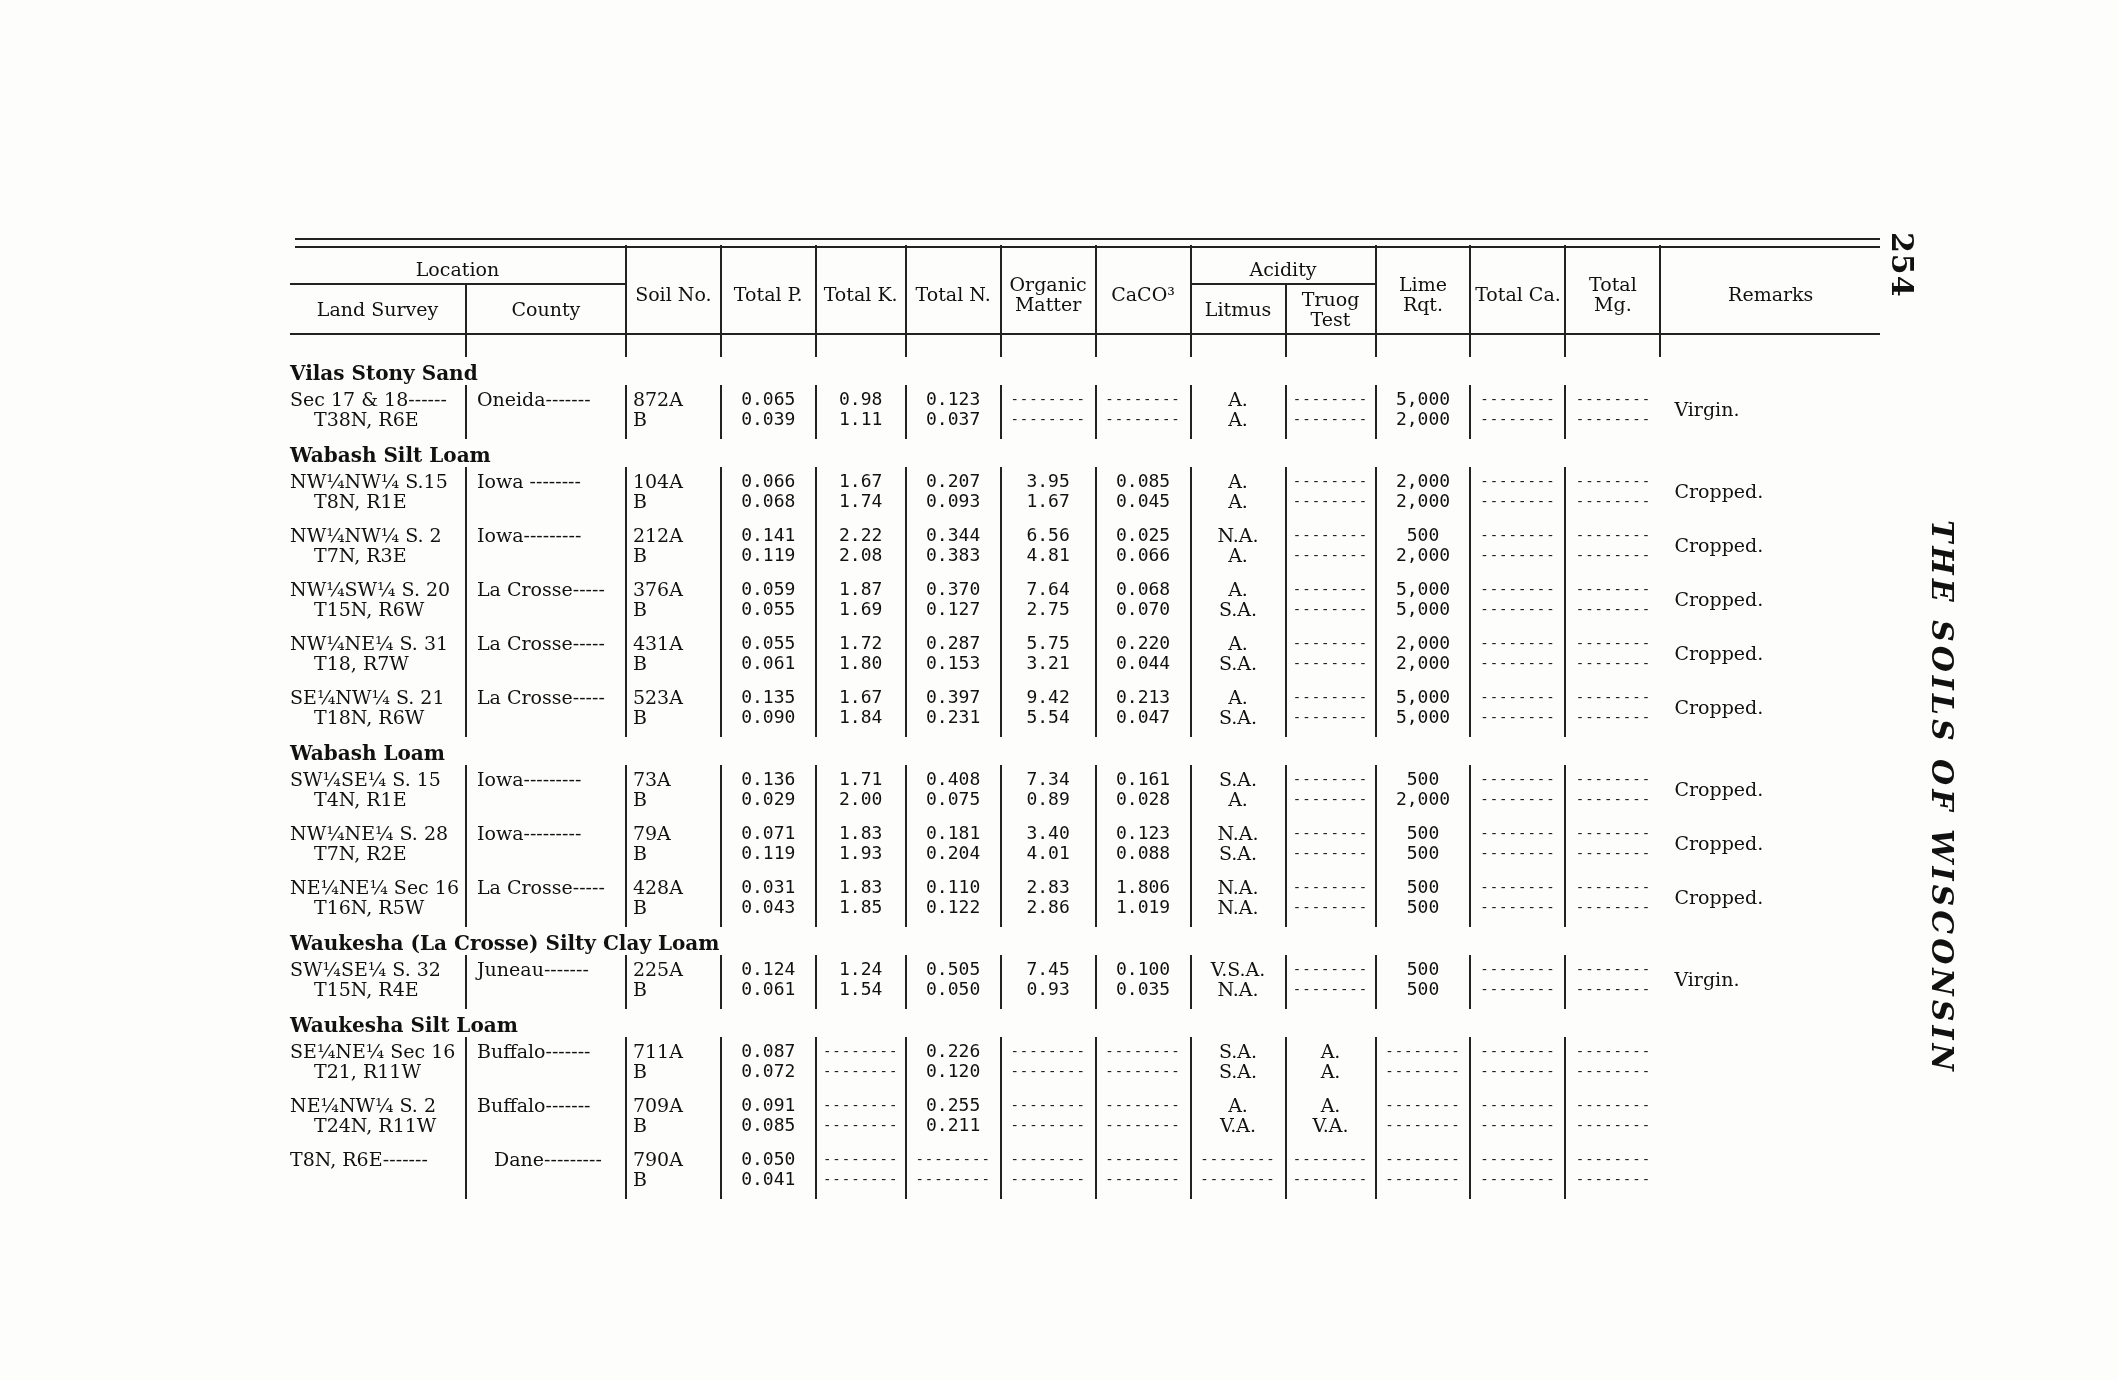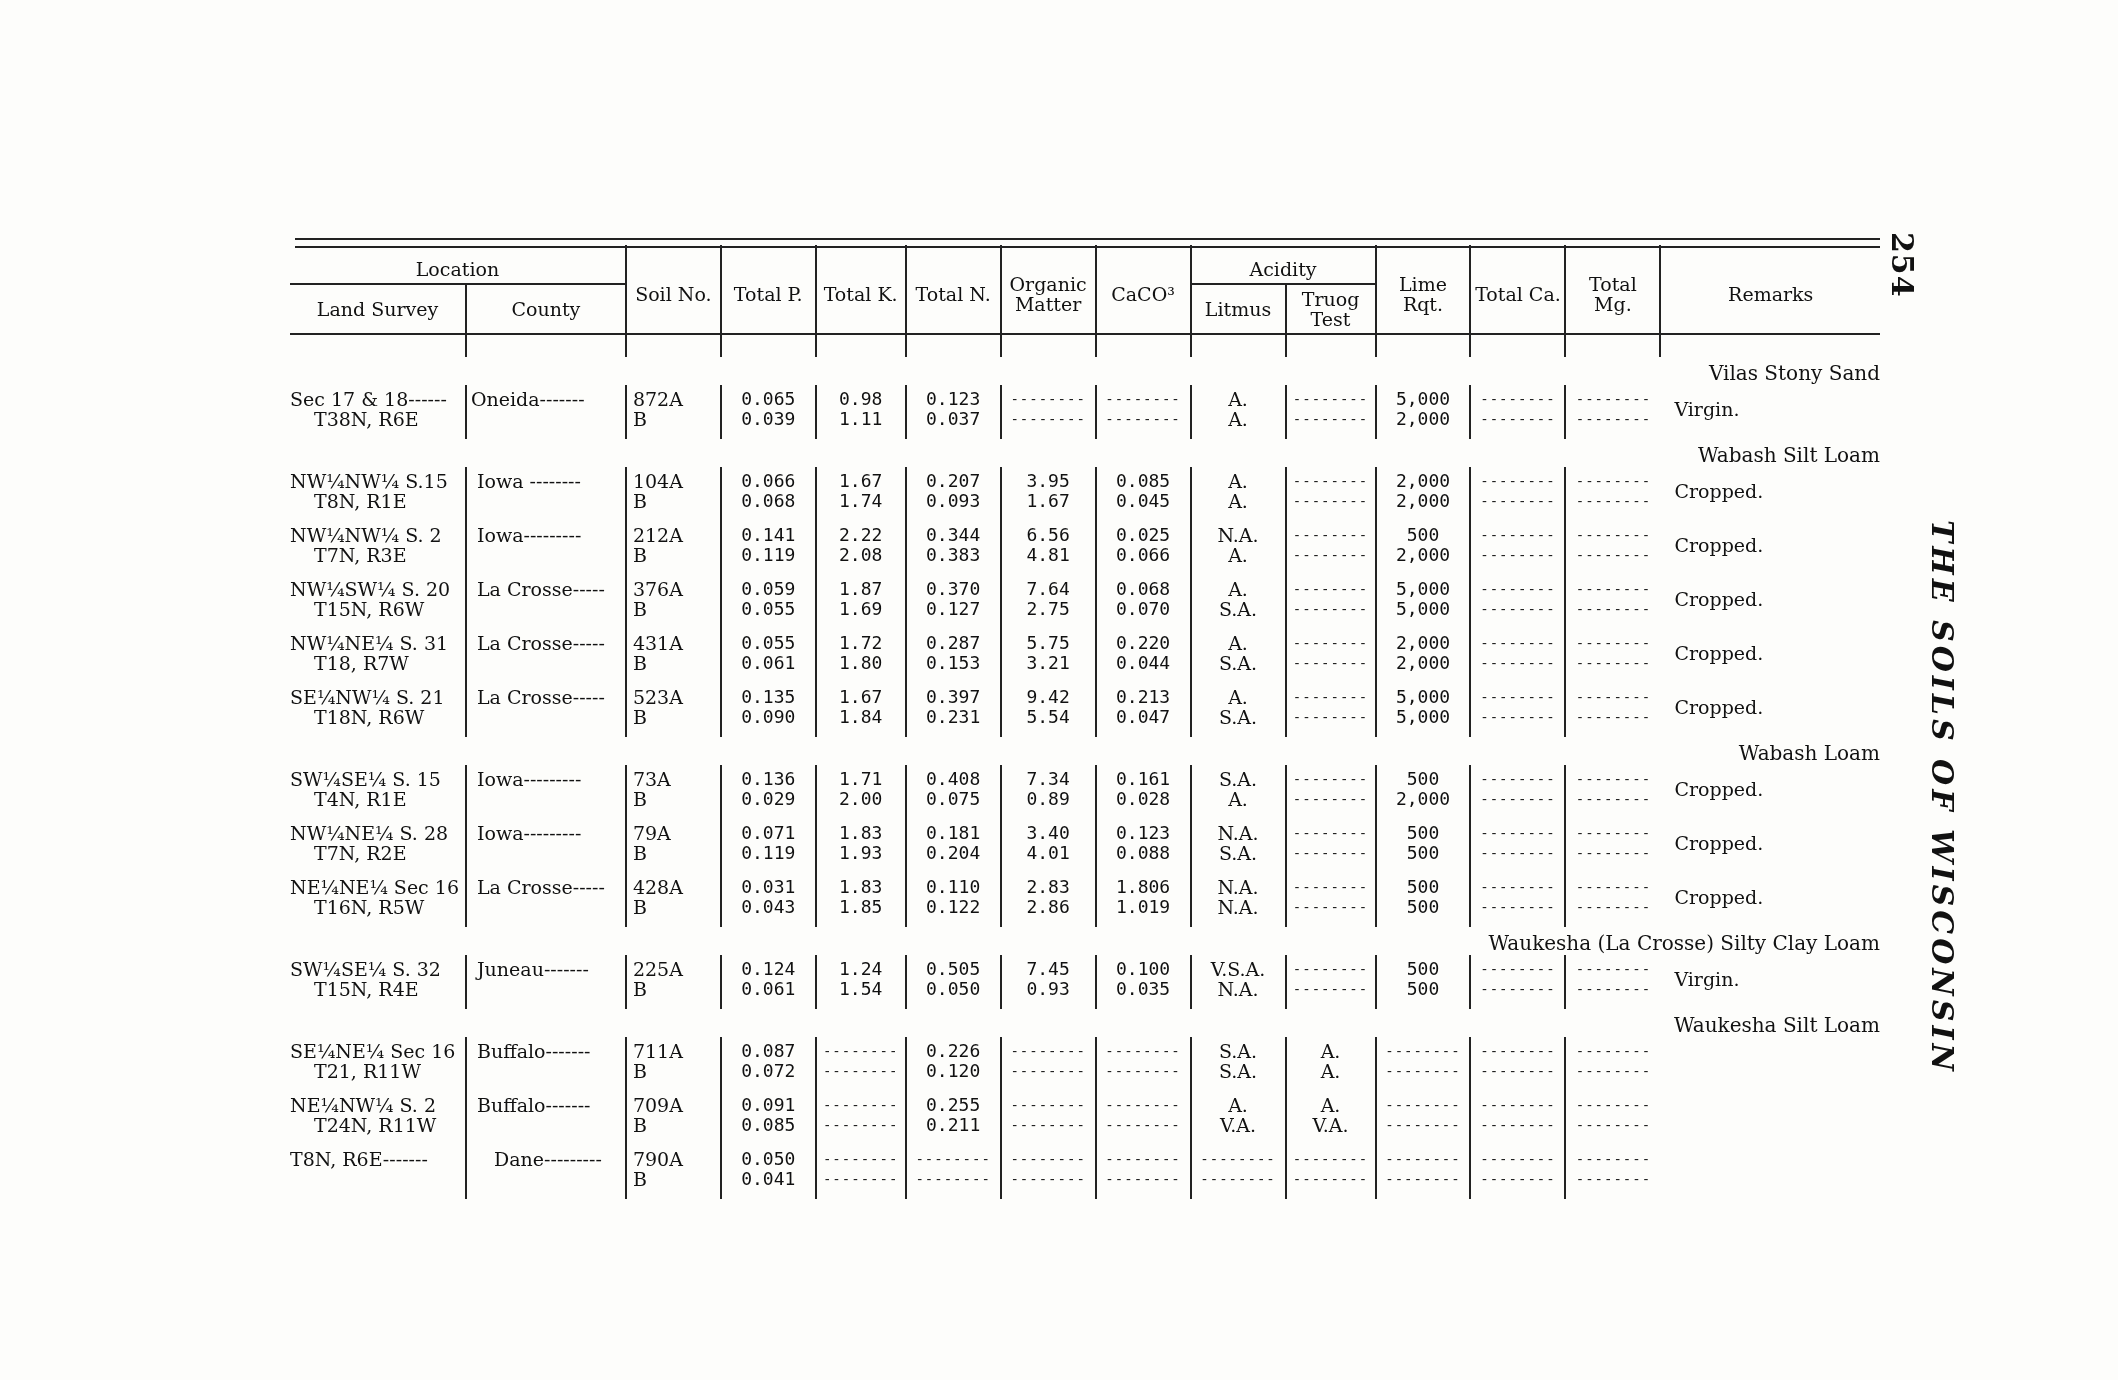--- a/index.html
+++ b/index.html
@@ -11,21 +11,21 @@
                    transform:rotate(90deg); transform-origin:left top; letter-spacing:4px; white-space:nowrap; }
   .rule-top { position:absolute; left:295px; width:1585px; border-top:2px solid #222; }
   table.soil { position:absolute; left:290px; top:245px; width:1590px; border-collapse:collapse;
                font-size:19px; line-height:20px; }
   table.soil th { font-weight:normal; font-size:19px; padding:4px 2px; vertical-align:middle; text-align:center; }
   th.vl, td.vl { border-left:2px solid #222; }
   tr.h1 th { padding-top:14px; }
   tr.h2 th { border-top:2px solid #222; }
   tr.hline td { border-top:2px solid #222; height:22px; padding:0; }
   td { padding:0 6px; vertical-align:top; white-space:nowrap; }
-  td.sec { text-align:right; font-weight:normal; font-size:20px; padding:6px 0 2px 0; }
+  td.sec { text-align:left; font-weight:bold; font-size:20px; padding:6px 0 2px 0; }
   td.loc { text-align:left; padding-left:0; }
   td.loc .l2 { padding-left:24px; }
   td.num { text-align:center; font-family:"DejaVu Sans Mono","Liberation Mono",monospace; font-size:18px; }
   td.soilno { padding-right:6px; }
   td.txt { text-align:center; }
   td.rem { text-align:left; padding-left:14px; vertical-align:middle; }
   tr.data td { padding-top:4px; padding-bottom:10px; }
   .cell { display:block; }
   .dash { display:block; letter-spacing:1px; font-family:"DejaVu Sans Mono","Liberation Mono",monospace; font-size:14px; color:#222; }
 </style>
@@ -95,21 +95,21 @@
   </thead>
   <tbody id="tbody">
       <tr>
         <td colspan="14" class="sec">Vilas Stony Sand</td>
       </tr>
       <tr class="data">
         <td class="loc">
           <span class="cell">Sec 17 &amp; 18------</span>
           <span class="cell l2">T38N, R6E</span>
         </td>
-        <td class="loc vl" style="padding-left: 4px; margin-top: 15px;">Oneida-------</td>
+        <td class="loc vl" style="padding-left: 10px; margin-top: 15px;">Oneida-------</td>
         <td class="soilno vl">
           <span class="cell">872A</span>
           <span class="cell">B</span>
         </td>
         <td class="num vl">
           <span class="cell">0.065</span>
           <span class="cell">0.039</span>
         </td>
         <td class="num vl">
           <span class="cell">0.98</span>

